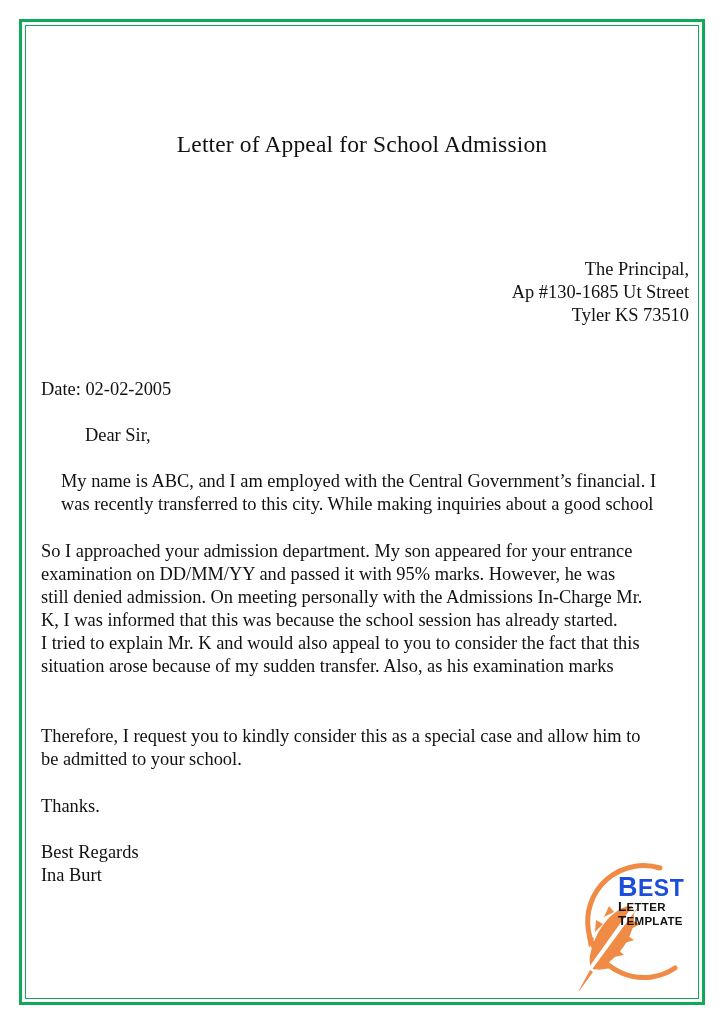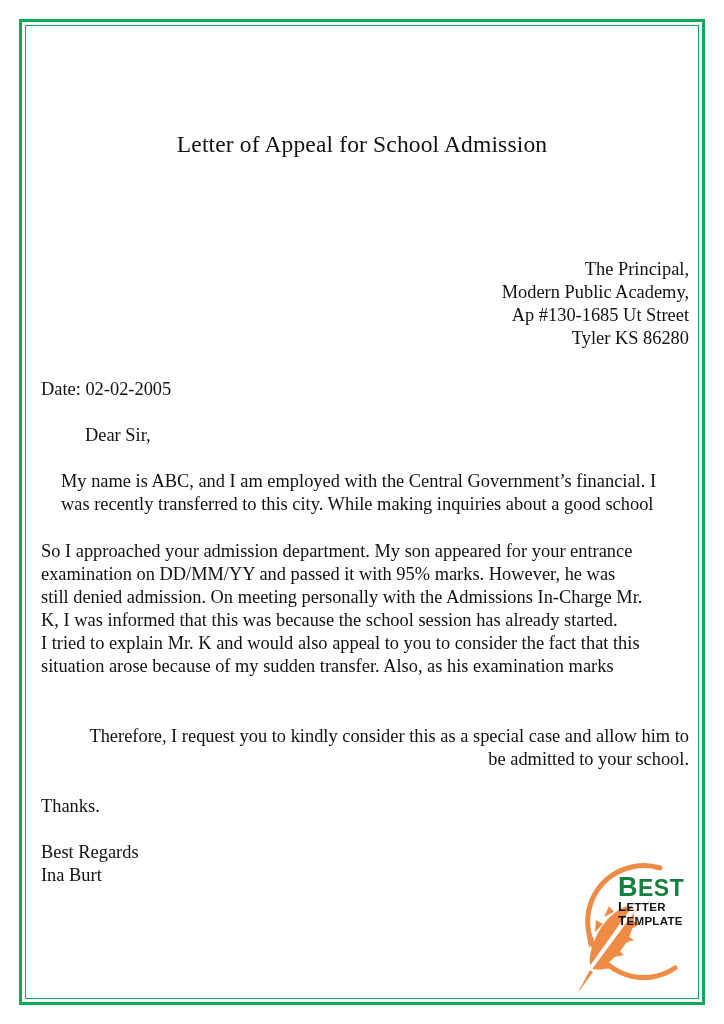--- a/index.html
+++ b/index.html
@@ -69,42 +69,42 @@
 
   .block .line {
     white-space: pre-wrap;
   }
 
   #address-block   { top: 258px; text-align: right; }
   #date-block      { top: 378px; }
   #salutation-block{ top: 424px; margin-left: 44px; }
   #para-1          { top: 470px; margin-left: 20px; }
   #para-2          { top: 540px; }
-  #para-3          { top: 725px; text-align: right; }
+  #para-3          { top: 725px; }
   #thanks-block    { top: 795px; }
   #signature-block { top: 841px; }
 
   
   #logo {
     position: absolute;
     left: 556px;
     top: 856px;
     width: 145px;
     height: 135px;
   }
   #logo svg { display: block; }
   .logo-best {
     position: absolute;
     left: 62px;
     top: 18px;
     font-family: "Liberation Sans", sans-serif;
     font-weight: bold;
     font-size: 23px;
     letter-spacing: 0.5px;
-    color: #15803d;
+    color: #1d4ed8;
     line-height: 1;
   }
   .logo-best .cap { font-size: 27px; }
   .logo-sub {
     position: absolute;
     left: 62px;
     top: 44px;
     font-family: "Liberation Sans", sans-serif;
     font-weight: bold;
     font-size: 11.5px;
@@ -119,23 +119,22 @@
 
 <div id="page-frame"></div>
 <div id="page-frame-inner"></div>
 
 <div id="letter">
 
   <div class="doc-title">Letter of Appeal for School Admission</div>
 
   <div class="block" id="address-block">
     <div class="line">The Principal,</div>
-    <div class="line">Modern Public Academy,</div>
     <div class="line">Ap #130-1685 Ut Street</div>
-    <div class="line">Tyler KS 86280</div>
+    <div class="line">Tyler KS 73510</div>
   </div>
 
   <div class="block" id="date-block">
     <div class="line">Date: 02-02-2005</div>
   </div>
 
   <div class="block" id="salutation-block">
     <div class="line">Dear Sir,</div>
   </div>
 

